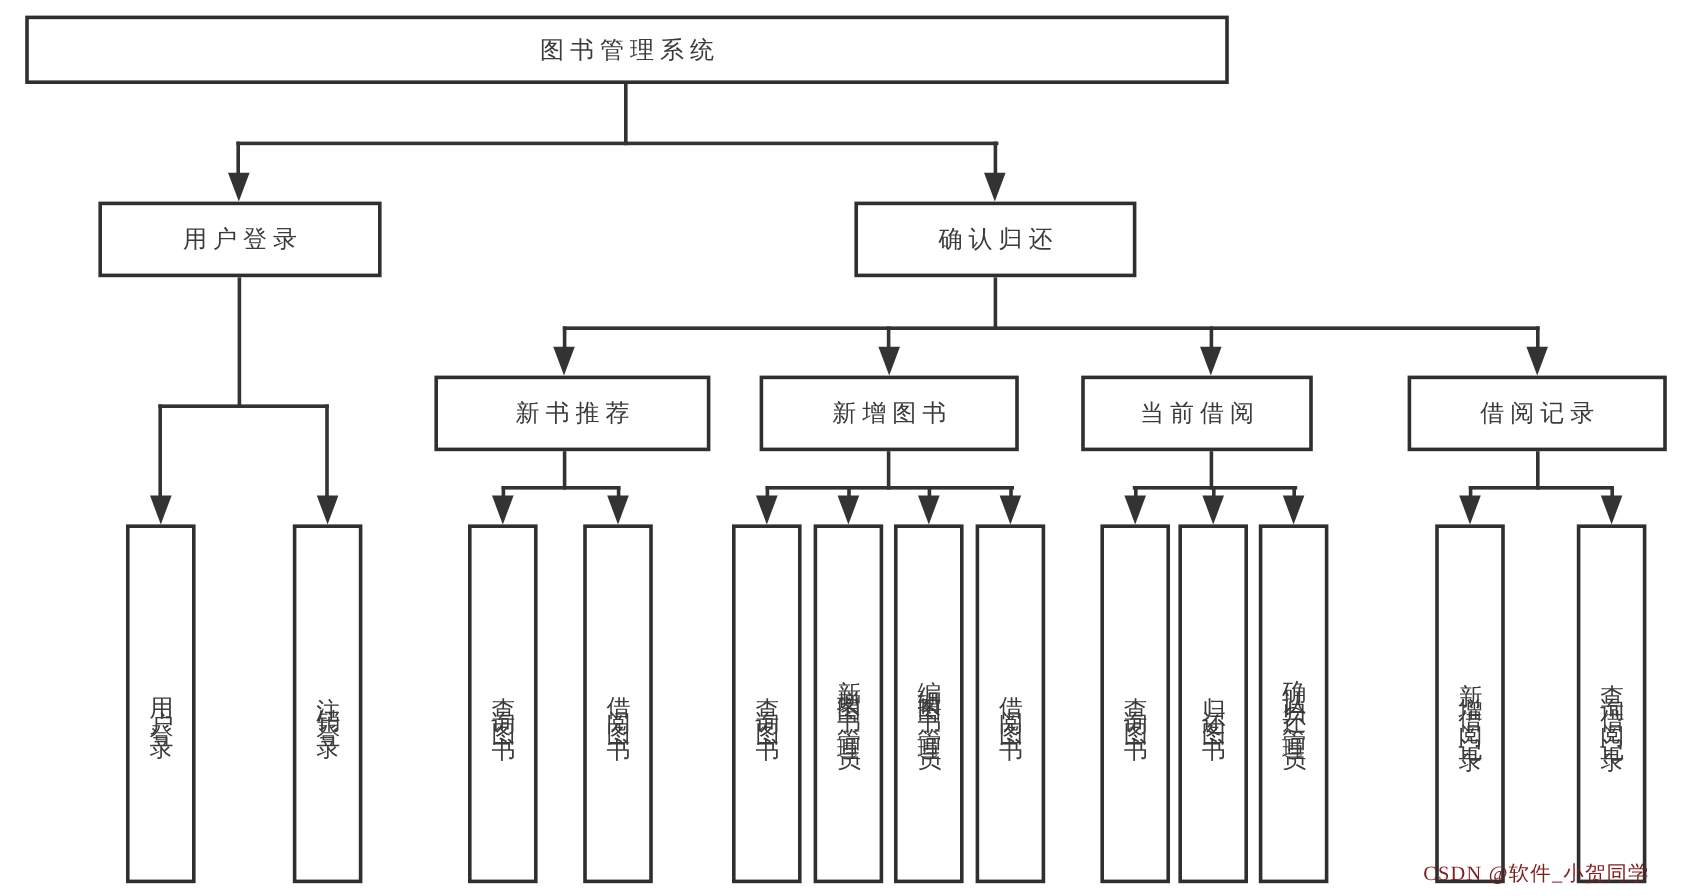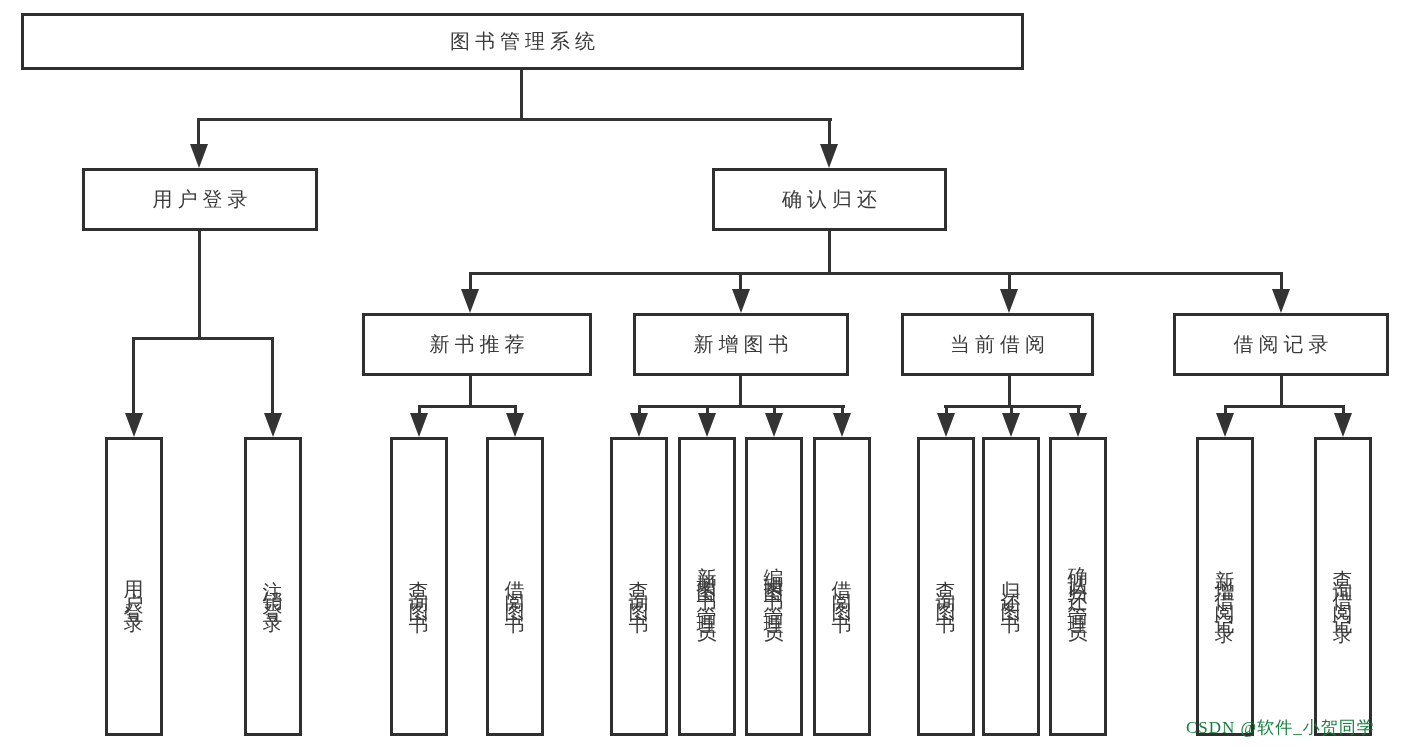--- a/index.html
+++ b/index.html
@@ -32,21 +32,21 @@
   .leaf{width:58px;height:299px;top:437px;}
   .leaf .vlbl{
     writing-mode:vertical-rl;text-orientation:mixed;
     font-size:20px;letter-spacing:11px;line-height:1;
     color:#3b3b3b;white-space:nowrap;
   }
   .leaf .vlbl.long{letter-spacing:8px;}
   .watermark{
     position:absolute;left:1186px;top:716px;
     font-size:17px;letter-spacing:1px;
-    color:#15803d;z-index:5;white-space:nowrap;
+    color:#7f1d1d;z-index:5;white-space:nowrap;
   }
 </style>
 </head>
 <body>
 
 <div id="stage">
 
   <div class="vline" style="left:520px;top:69px;height:52px;"></div>
   <div class="hline" style="left:197px;top:118px;width:635px;"></div>
   <div class="vline" style="left:197px;top:118px;height:30px;"></div>

